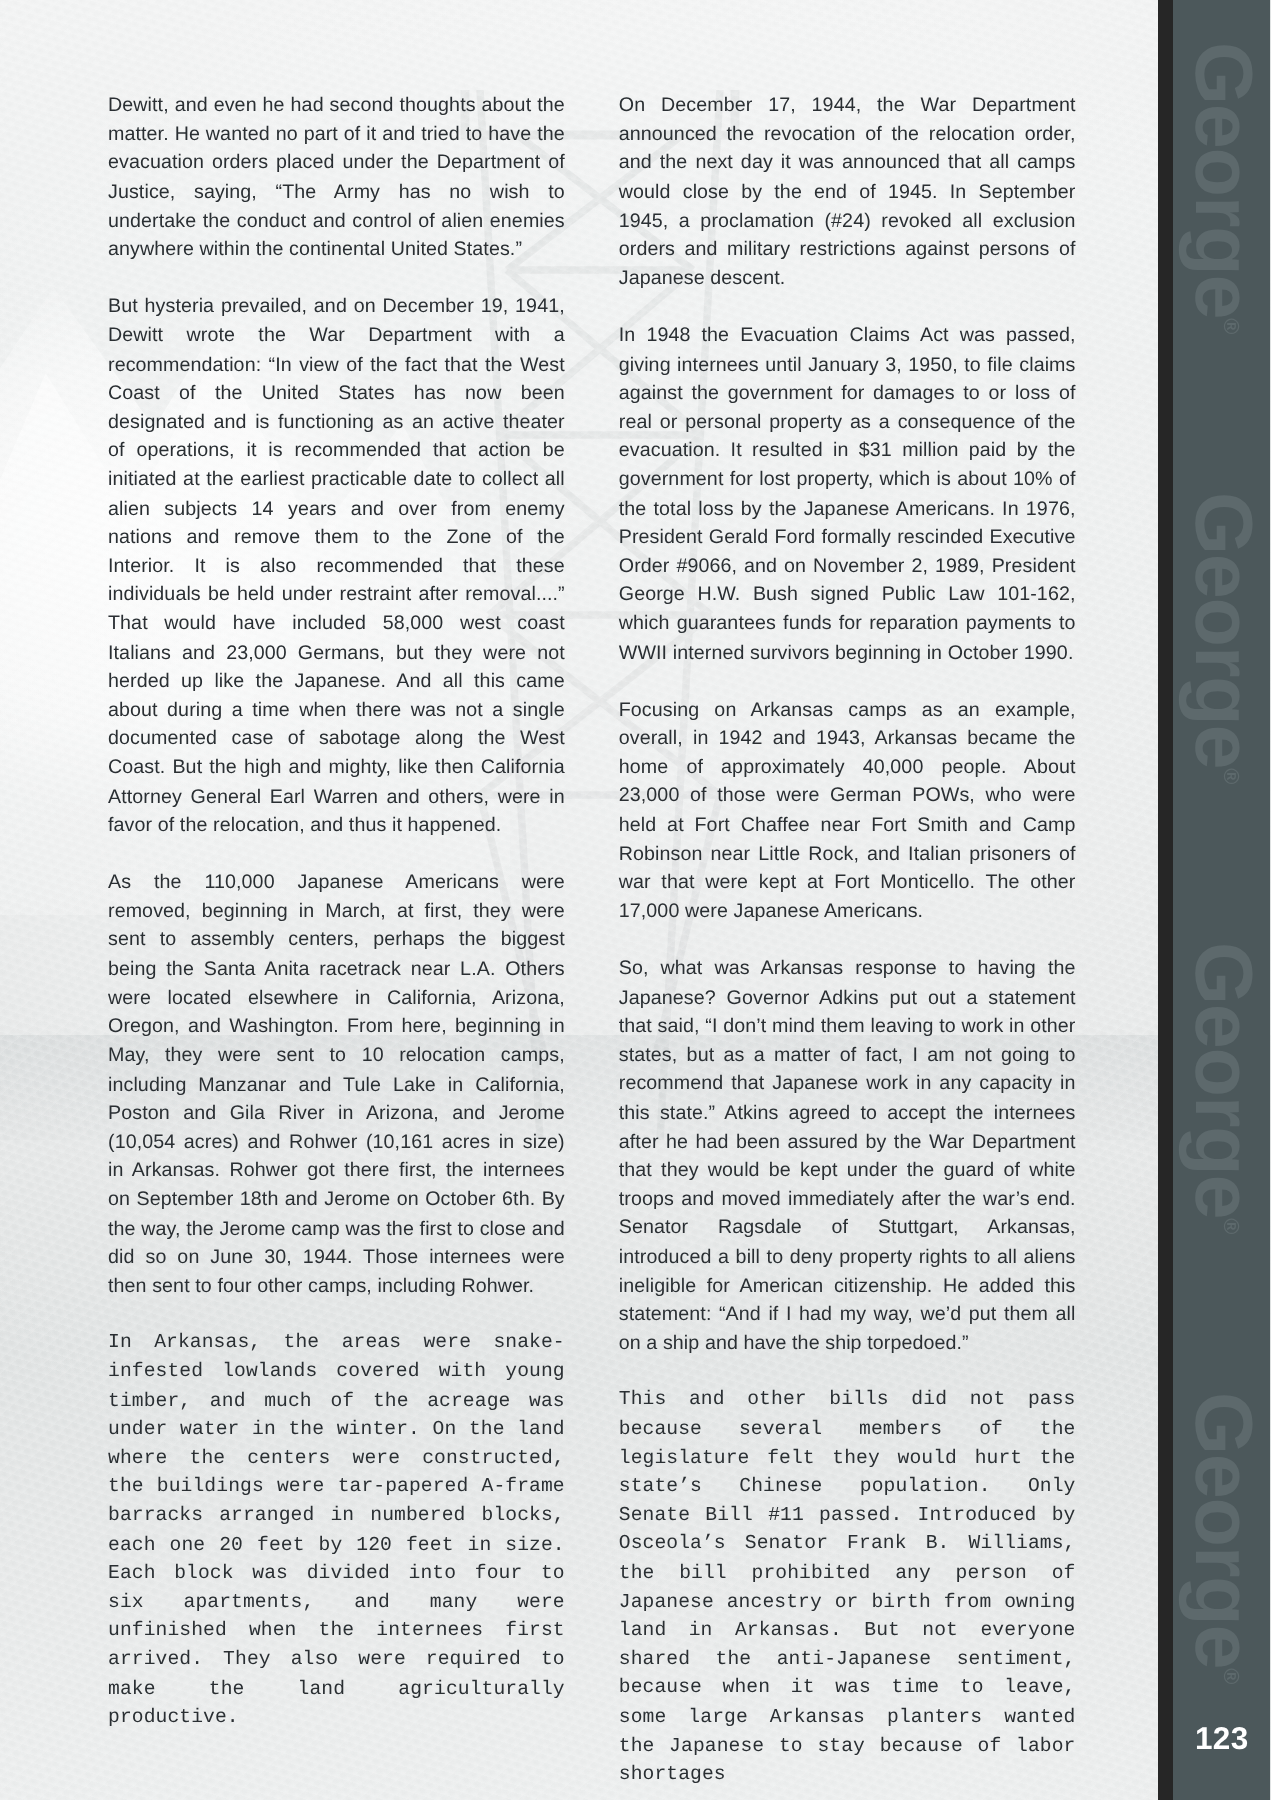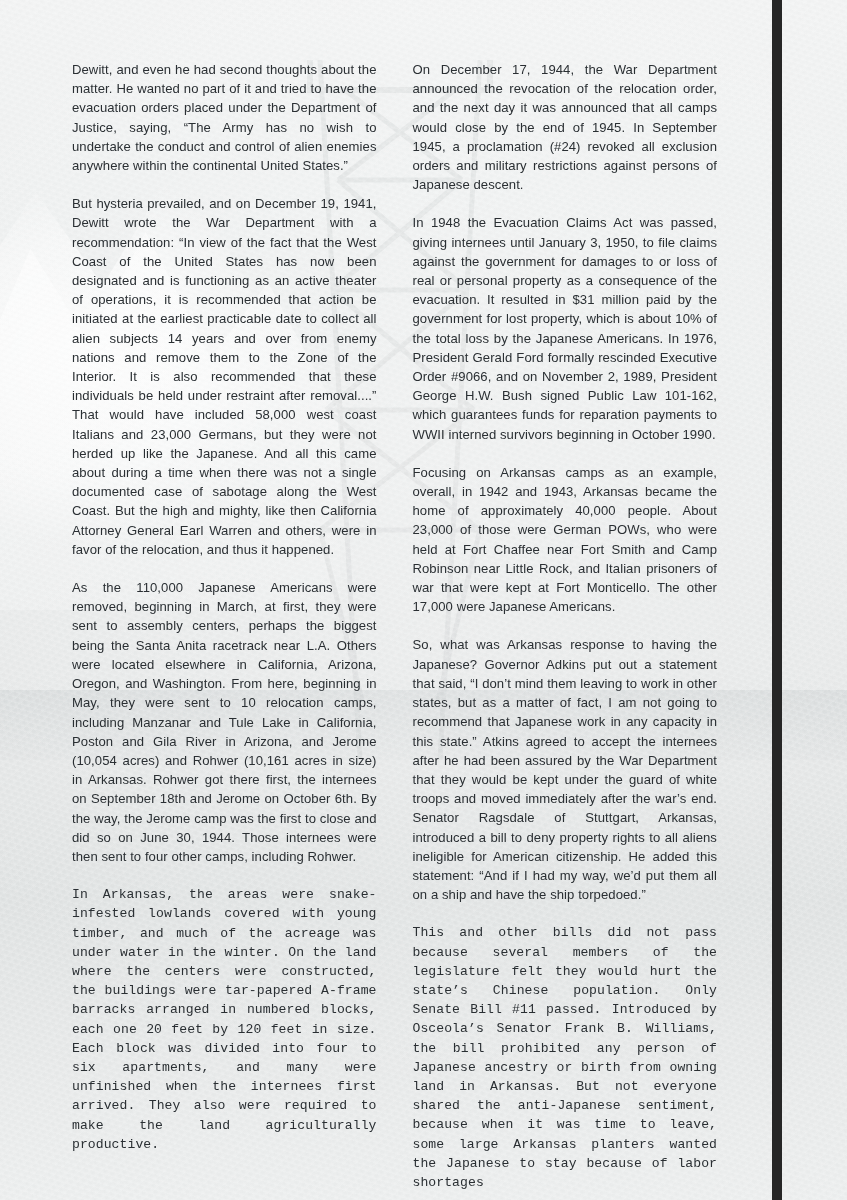--- a/index.html
+++ b/index.html
@@ -209,14 +209,23 @@
     <div class="column">
       <p>On December 17, 1944, the War Department announced the revocation of the relocation order, and the next day it was announced that all camps would close by the end of 1945. In September 1945, a proclamation (#24) revoked all exclusion orders and military restrictions against persons of Japanese descent.</p>
       <p>In 1948 the Evacuation Claims Act was passed, giving internees until January 3, 1950, to file claims against the government for damages to or loss of real or personal property as a consequence of the evacuation. It resulted in $31 million paid by the government for lost property, which is about 10% of the total loss by the Japanese Americans. In 1976, President Gerald Ford formally rescinded Executive Order #9066, and on November 2, 1989, President George H.W. Bush signed Public Law 101-162, which guarantees funds for reparation payments to WWII interned survivors beginning in October 1990.</p>
       <p>Focusing on Arkansas camps as an example, overall, in 1942 and 1943, Arkansas became the home of approximately 40,000 people. About 23,000 of those were German POWs, who were held at Fort Chaffee near Fort Smith and Camp Robinson near Little Rock, and Italian prisoners of war that were kept at Fort Monticello. The other 17,000 were Japanese Americans.</p>
       <p>So, what was Arkansas response to having the Japanese? Governor Adkins put out a statement that said, “I don’t mind them leaving to work in other states, but as a matter of fact, I am not going to recommend that Japanese work in any capacity in this state.” Atkins agreed to accept the internees after he had been assured by the War Department that they would be kept under the guard of white troops and moved immediately after the war’s end. Senator Ragsdale of Stuttgart, Arkansas, introduced a bill to deny property rights to all aliens ineligible for American citizenship. He added this statement: “And if I had my way, we’d put them all on a ship and have the ship torpedoed.”</p>
       <p>This and other bills did not pass because several members of the legislature felt they would hurt the state’s Chinese population. Only Senate Bill #11 passed. Introduced by Osceola’s Senator Frank B. Williams, the bill prohibited any person of Japanese ancestry or birth from owning land in Arkansas. But not everyone shared the anti-Japanese sentiment, because when it was time to leave, some large Arkansas planters wanted the Japanese to stay because of labor shortages</p>
     </div>
   </div>
 
   <div class="rail-dark"></div>
+  <div class="rail">
+    <div class="rail-words" id="rail-words">
+        <div class="rail-word" style="top: 28px; transform: rotate(90deg) translate(0px, -50%);"><span>George</span><span class="reg">®</span></div>
+        <div class="rail-word" style="top: 328px; transform: rotate(90deg) translate(0px, -50%);"><span>George</span><span class="reg">®</span></div>
+        <div class="rail-word" style="top: 628px; transform: rotate(90deg) translate(0px, -50%);"><span>George</span><span class="reg">®</span></div>
+        <div class="rail-word" style="top: 928px; transform: rotate(90deg) translate(0px, -50%);"><span>George</span><span class="reg">®</span></div>
+      </div>
+    <div class="page-number">123</div>
+  </div>
 
 </div>
 
 </body></html>

